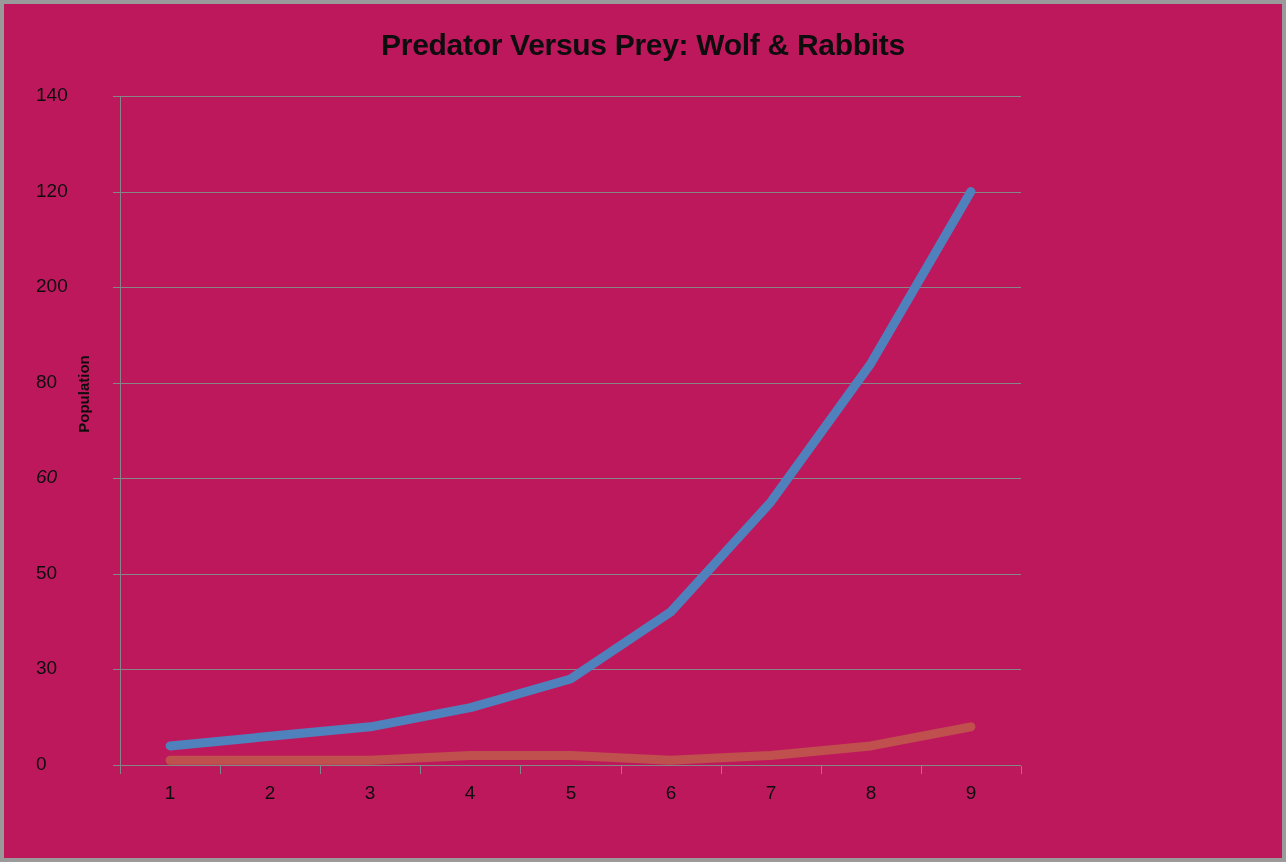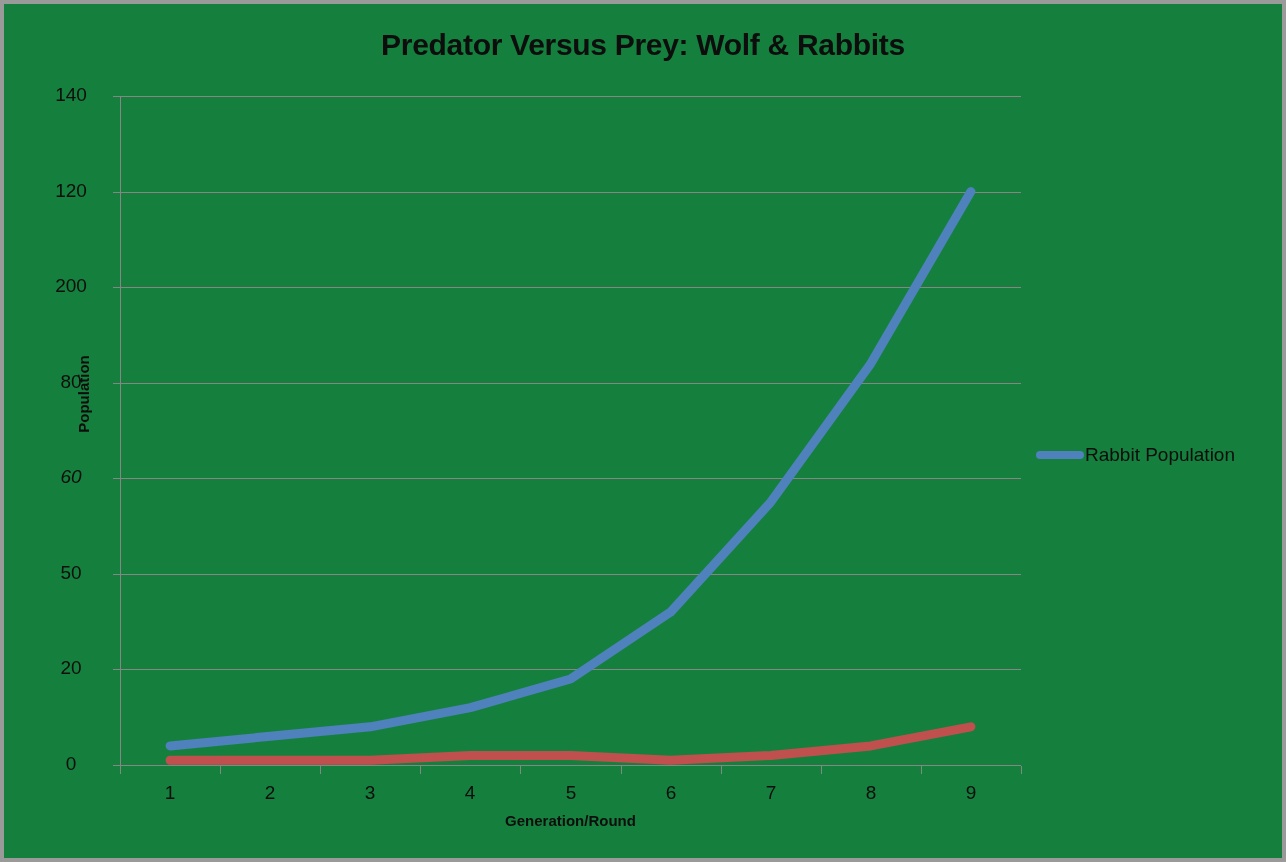--- a/index.html
+++ b/index.html
@@ -4,21 +4,21 @@
 <style>
   html, body {
     margin: 0;
     padding: 0;
     background: #ffffff;
   }
   #stage {
     position: relative;
     width: 1286px;
     height: 862px;
-    background: #15803d;
+    background: #be185d;
     box-sizing: border-box;
     border: 4px solid #9a9a9a;
     overflow: hidden;
     font-family: "Liberation Sans", sans-serif;
   }
   #chart-title {
     position: absolute;
     left: 0;
     top: 24px;
     width: 1278px;
@@ -55,21 +55,21 @@
   .ytick-mark {
     position: absolute;
     width: 7px;
     height: 1px;
     background: #868686;
     left: 109px;
   }
   .ylabel {
     position: absolute;
     width: 70px;
-    text-align: center;
+    text-align: left;
     left: 32px;
     font-family: "Liberation Sans", sans-serif;
     font-size: 19px;
     color: #0d0d0d;
   }
   .xtick-mark {
     position: absolute;
     top: 762px;
     width: 1px;
     height: 8px;
@@ -161,21 +161,21 @@
       <div class="gridline" style="left: 116px; top: 474px; background: rgb(134, 134, 134);"></div>
       <div class="gridline" style="left: 116px; top: 379px; background: rgb(134, 134, 134);"></div>
       <div class="gridline" style="left: 116px; top: 283px; background: rgb(134, 134, 134);"></div>
       <div class="gridline" style="left: 116px; top: 188px; background: rgb(134, 134, 134);"></div>
       <div class="gridline" style="left: 116px; top: 92px; background: rgb(134, 134, 134);"></div>
     </div>
   <div id="yticks-layer">
       <div class="ytick-mark" style="top: 761px;"></div>
       <div class="ylabel" style="top: 749px;">0</div>
       <div class="ytick-mark" style="top: 665px;"></div>
-      <div class="ylabel" style="top: 653px;">20</div>
+      <div class="ylabel" style="top: 653px;">30</div>
       <div class="ytick-mark" style="top: 570px;"></div>
       <div class="ylabel" style="top: 558px;">50</div>
       <div class="ytick-mark" style="top: 474px;"></div>
       <div class="ylabel" style="top: 462px; font-style: italic;">60</div>
       <div class="ytick-mark" style="top: 379px;"></div>
       <div class="ylabel" style="top: 367px;">80</div>
       <div class="ytick-mark" style="top: 283px;"></div>
       <div class="ylabel" style="top: 271px;">200</div>
       <div class="ytick-mark" style="top: 188px;"></div>
       <div class="ylabel" style="top: 176px;">120</div>
@@ -202,23 +202,18 @@
       <div class="xlabel" style="left: 767px;">7</div>
       <div class="xlabel" style="left: 867px;">8</div>
       <div class="xlabel" style="left: 967px;">9</div>
     </div>
 
   <svg id="series-svg" viewBox="0 0 1278 854" preserveAspectRatio="none">
     <polyline id="series-0" fill="none" stroke="#4F81BD" stroke-width="9" stroke-linecap="round" stroke-linejoin="round" points="166.1,741.9 266.2,732.3 366.3,722.8 466.4,703.7 566.5,675.0 666.6,608.1 766.7,498.2 866.8,359.6 966.9,187.6"></polyline>
     <polyline id="series-1" fill="none" stroke="#C0504D" stroke-width="9" stroke-linecap="round" stroke-linejoin="round" points="166.1,756.2 266.2,756.2 366.3,756.2 466.4,751.4 566.5,751.4 666.6,756.2 766.7,751.4 866.8,741.9 966.9,722.8"></polyline>
   </svg>
 
-  <div id="x-axis-title">Generation/Round</div>
   <div id="y-axis-title">Population</div>
 
   <div id="legend">
-    <div class="legend-row">
-      <span class="legend-swatch" style="background:#4F81BD"></span>
-      <span class="legend-text">Rabbit Population</span>
-    </div>
   </div>
 
 </div>
 
 </body></html>

